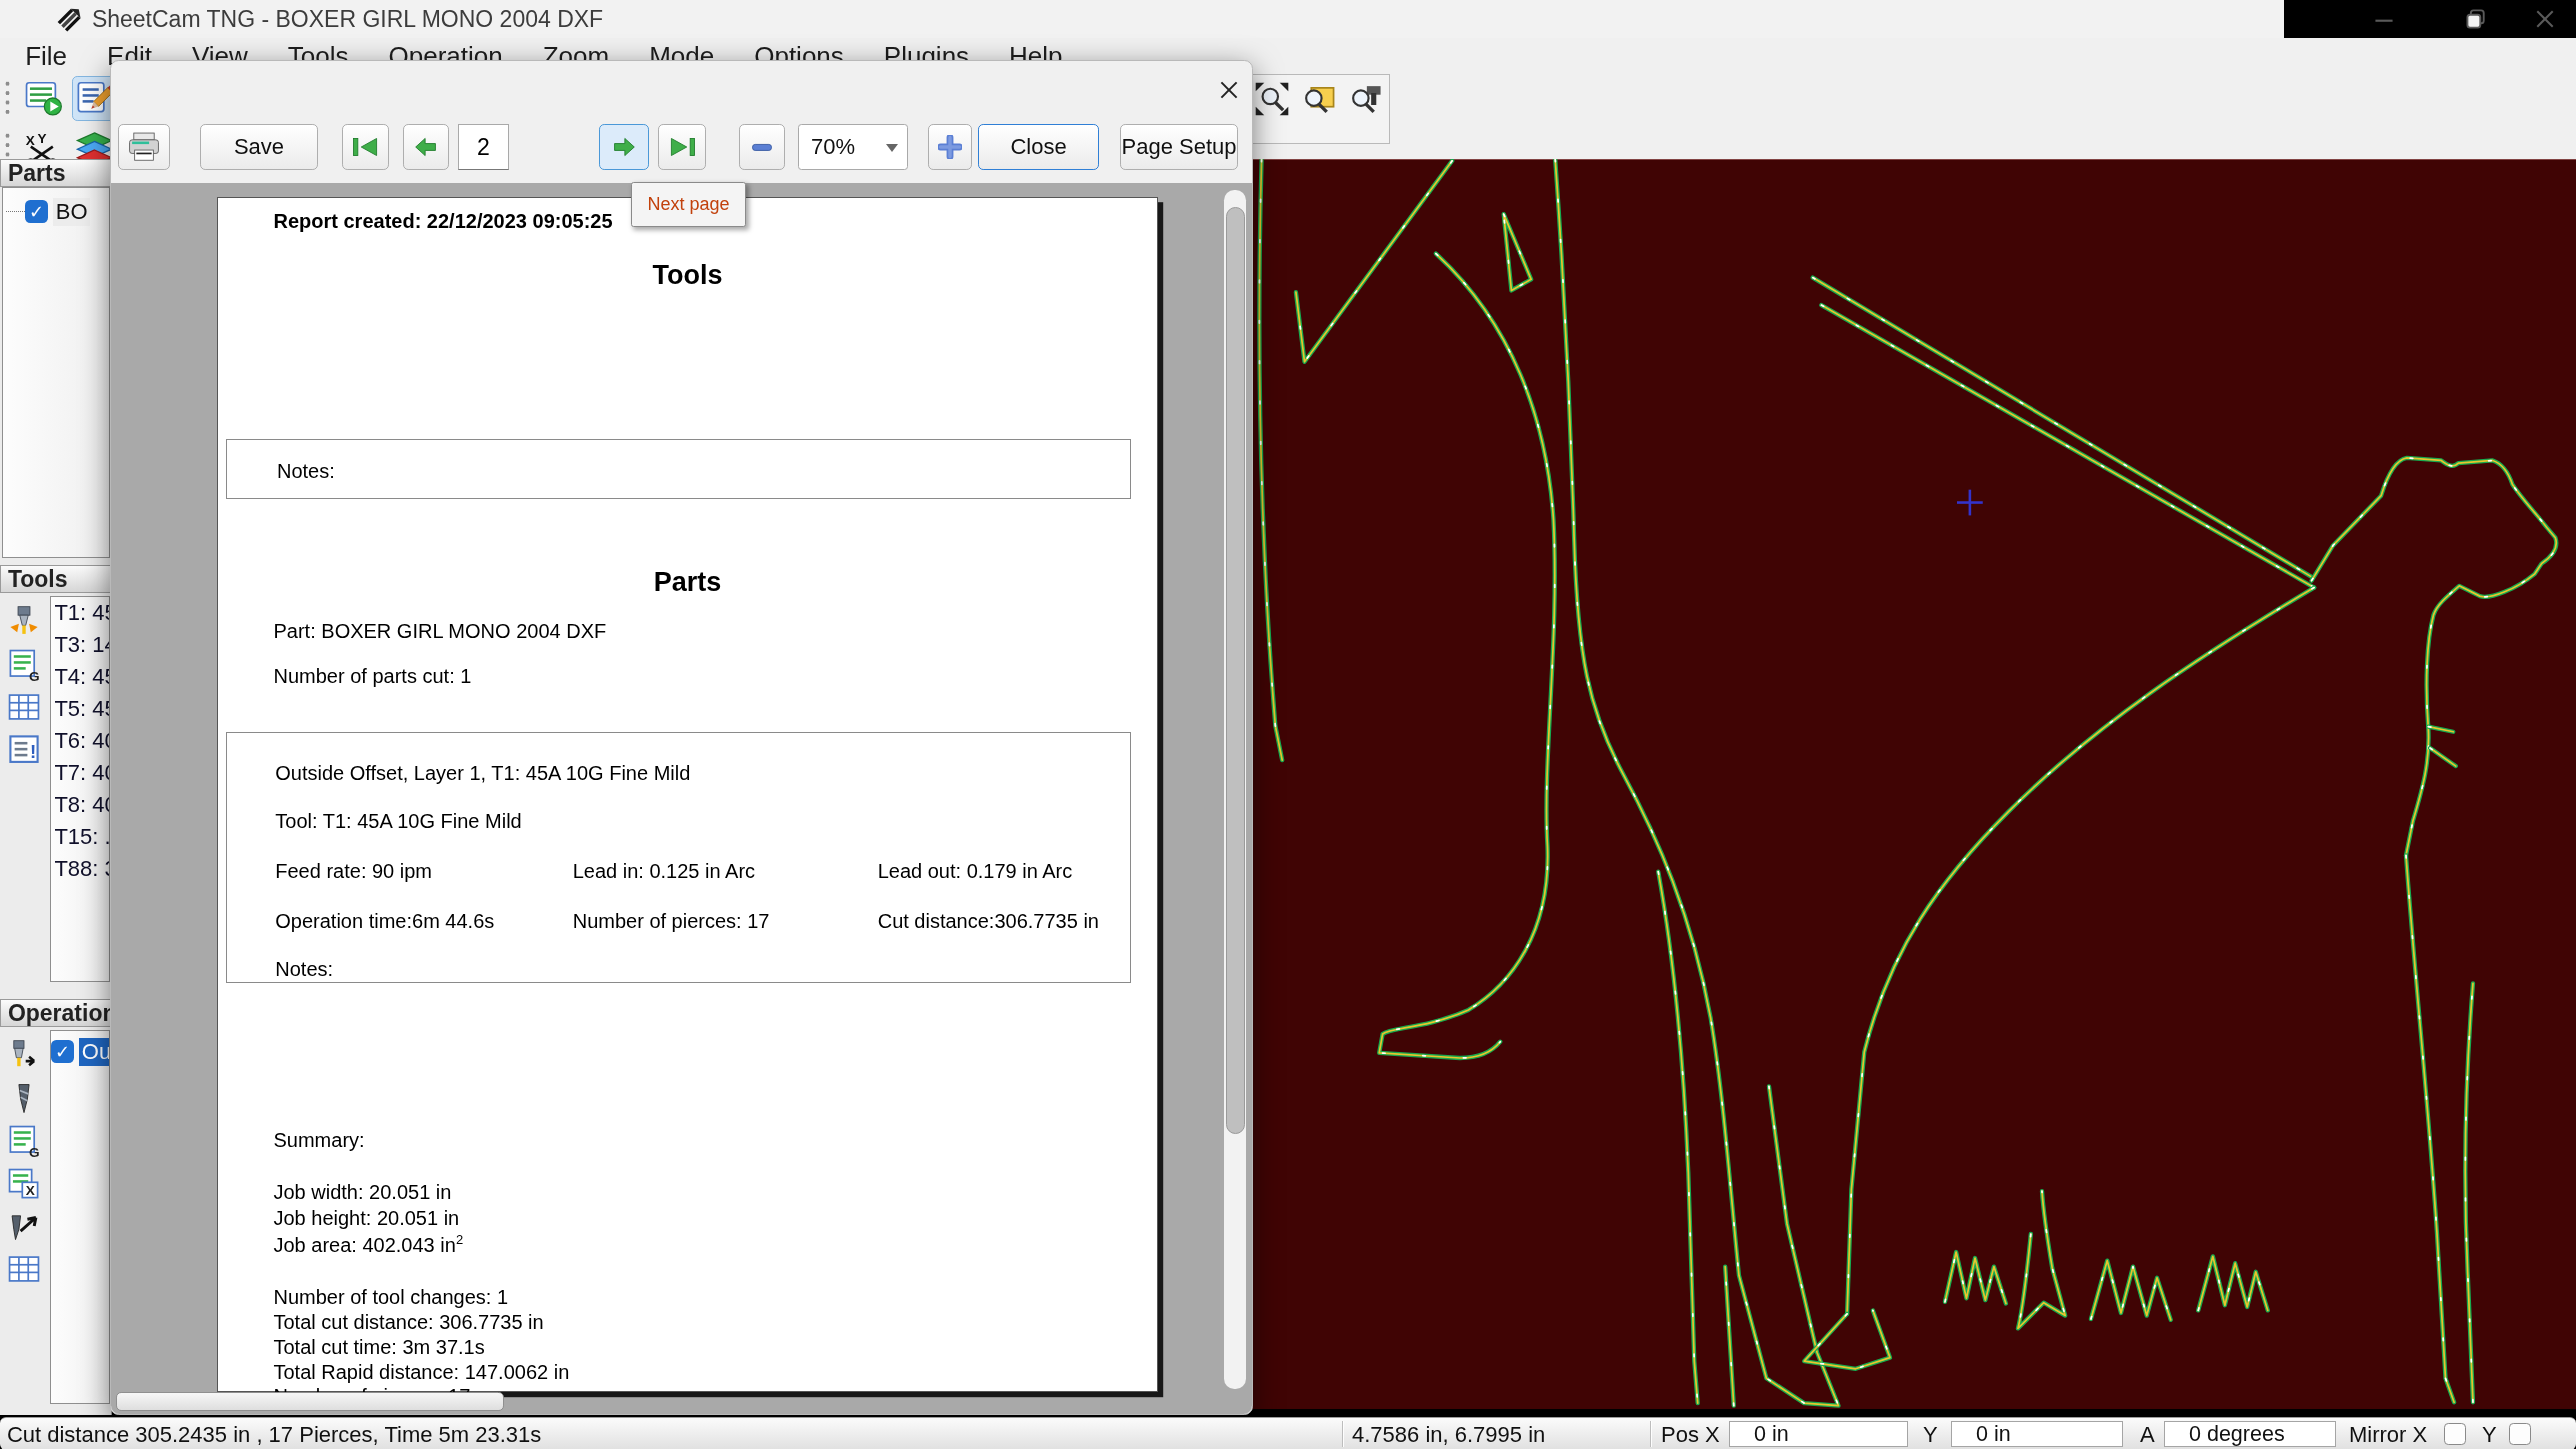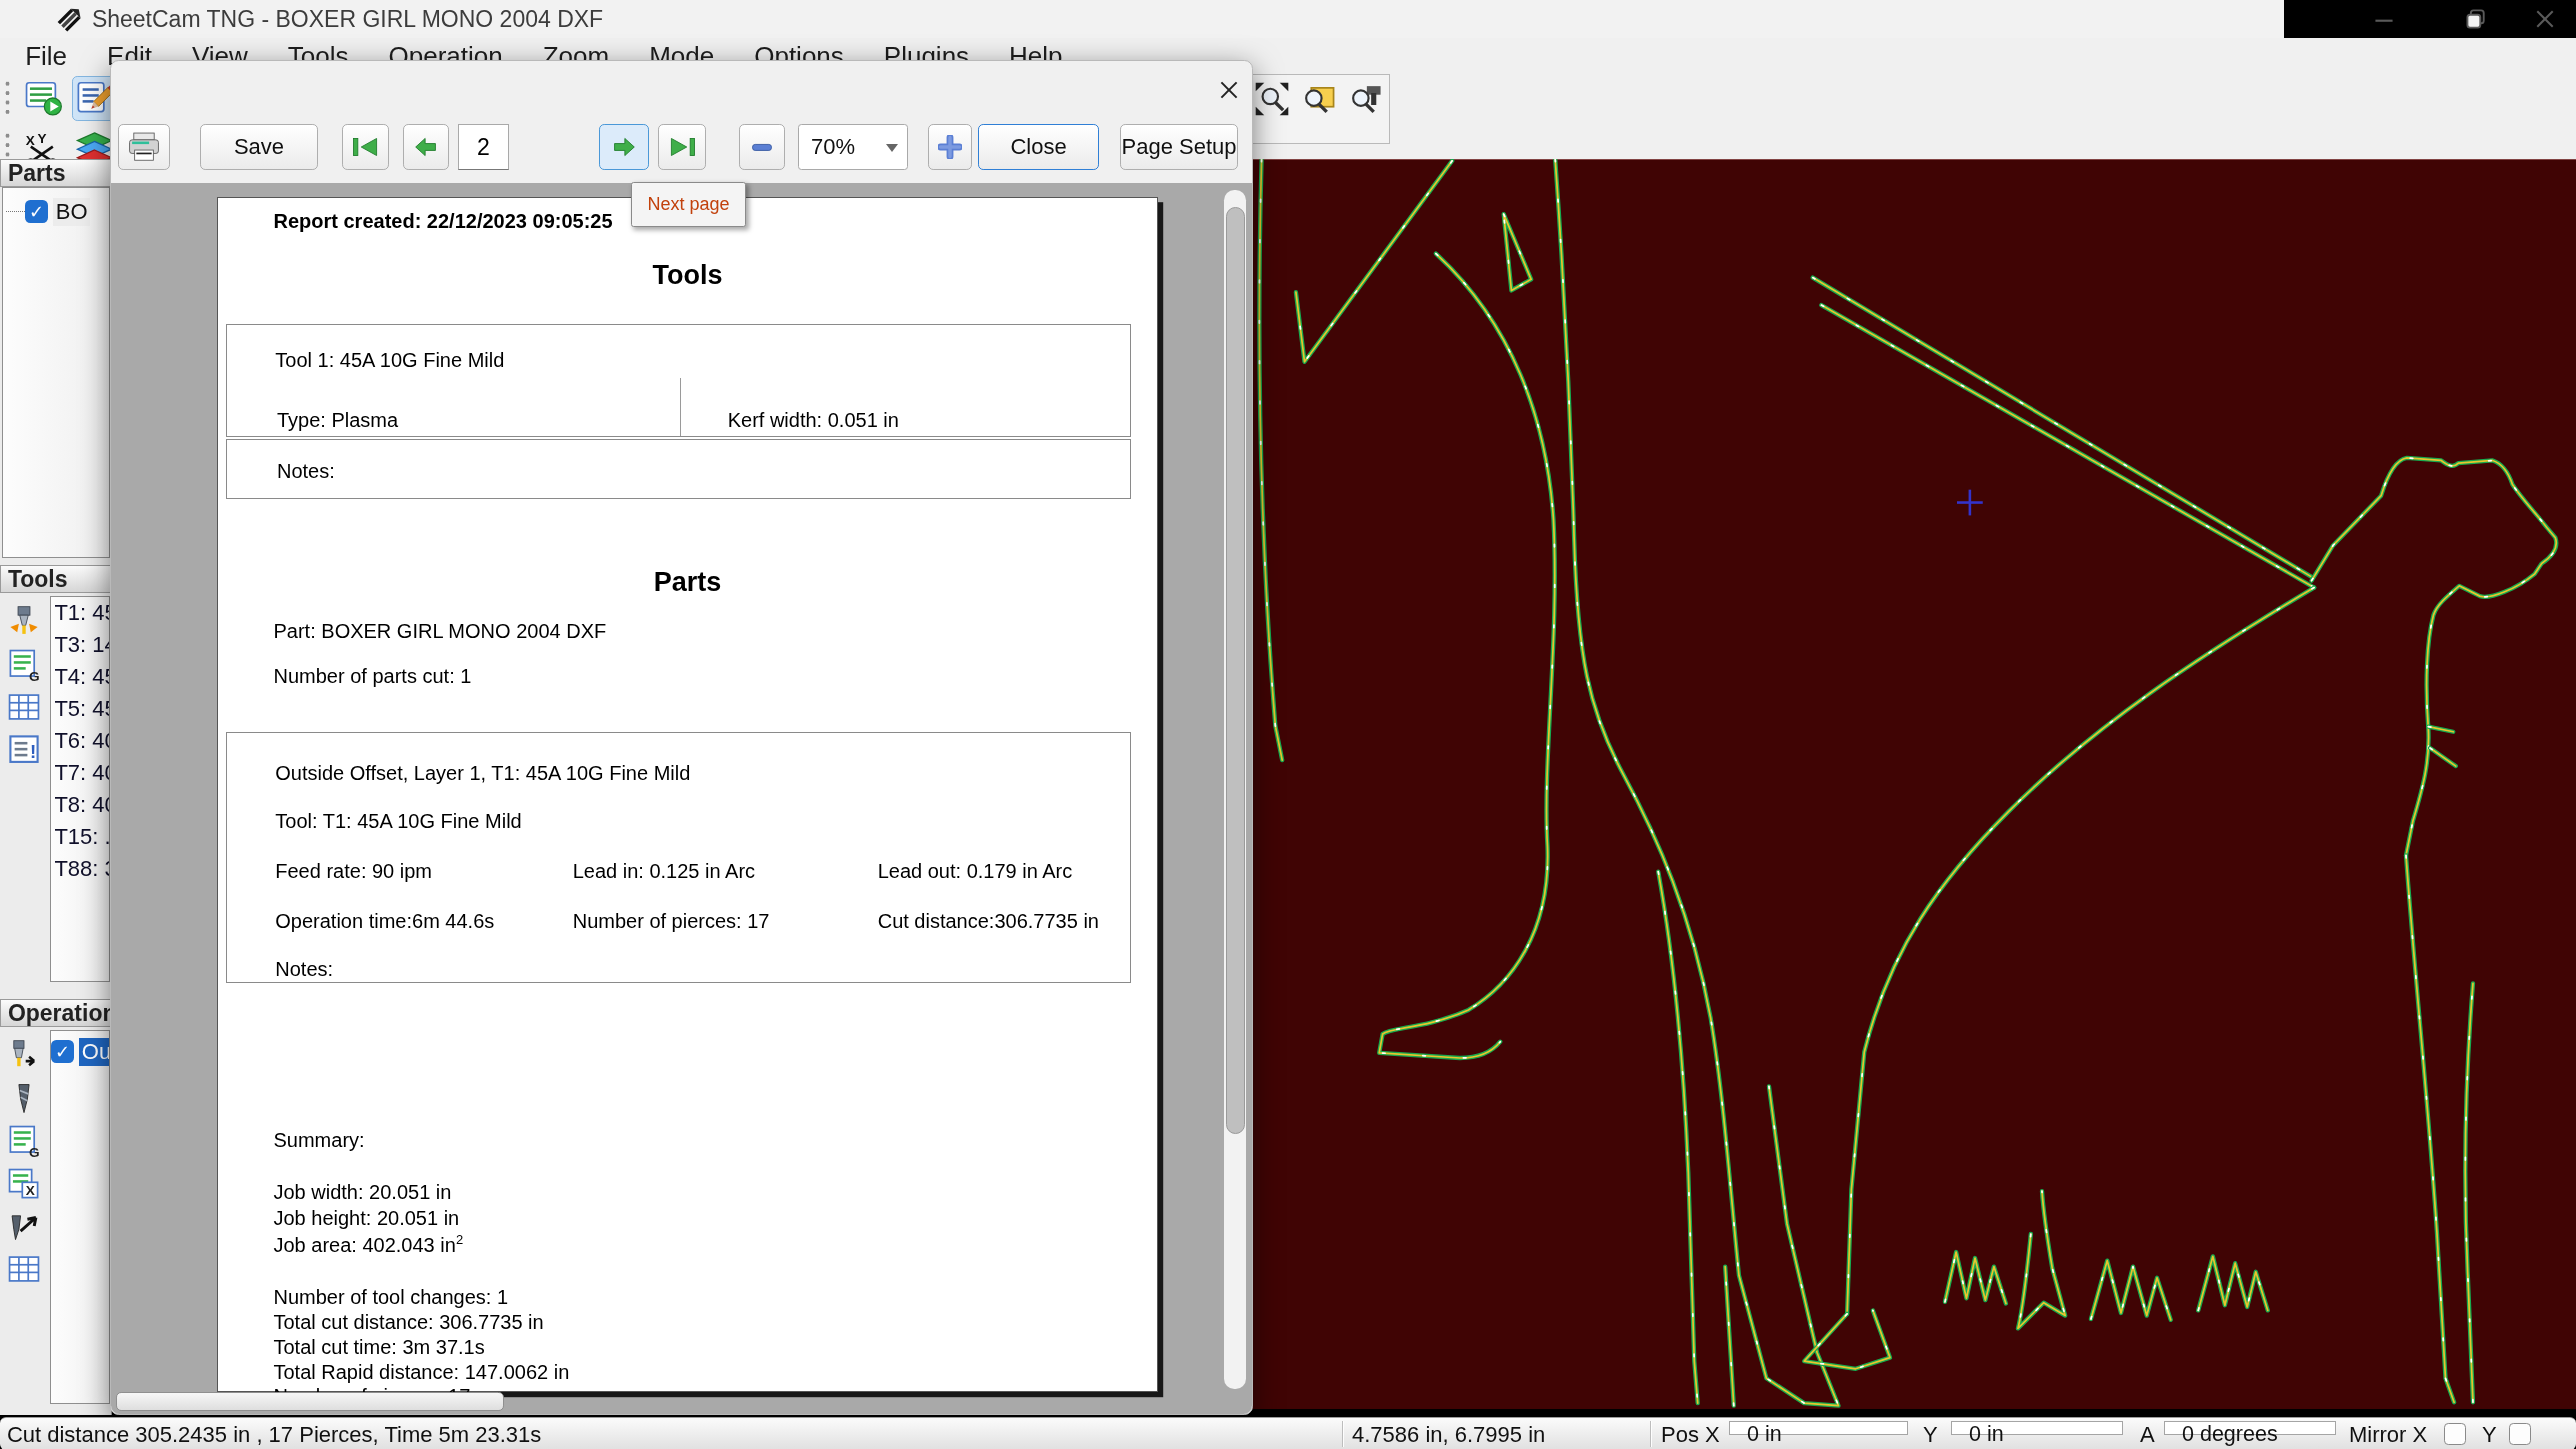--- a/index.html
+++ b/index.html
@@ -109,22 +109,22 @@
   .tooltip { position:absolute; left:631px; top:182px; width:115px; height:45px;
     background:#f4f4f4; border:0.9px solid #8a8a8a; border-radius:2.6px;
     box-shadow:2.6px 2.6px 5.2px rgba(0,0,0,.35); font-size:18px; color:#c2410c;
     display:flex; align-items:center; justify-content:center; z-index:40; }
 
   
   .statusbar { position:absolute; left:0; top:1417px; width:2576px; height:33px;
     background:linear-gradient(#fbfbfb,#e0e0e0); border-top:0.9px solid #9c9c9c;border-radius:6px; }
   .st { position:absolute; top:0; height:33px; line-height:33px; font-size:22px; color:#101010;
     white-space:nowrap; }
-  .sfield { position:absolute; top:3.4px; height:14px; background:#fff; border:0.9px solid #a5a5a5;
-    font-size:21.5px; color:#111; line-height:24px; padding-left:17px; }
+  .sfield { position:absolute; top:3.4px; height:26px; background:#fff; border:0.9px solid #a5a5a5;
+    font-size:21.5px; color:#111; line-height:24px; padding-left:24px; }
   .scbx { position:absolute; top:5.2px; width:22px; height:22px; background:#fdfdfd;
     border:1.7px solid #8a8a8a; border-radius:4.3px; }
   .sdiv { position:absolute; top:3.4px; width:0.9px; height:26px; background:#bdbdbd;
     box-shadow:0.9px 0 0 #fff; }
 </style>
 </head>
 <body>
 
 <div class="titlebar">
   <svg class="applogo" viewBox="0 0 34 34">
@@ -500,26 +500,20 @@
     </svg>
   </div>
   <div class="dbtn focus" style="left:867px;width:121px">Close</div>
   <div class="dbtn" style="left:1009px;width:118px">Page Setup</div>
 
   <div class="preview">
     <div class="page">
       <div class="rp b" style="left:15.5px;top:12px">Report created: 22/12/2023 09:05:25</div>
       <div class="rhead" style="top:62px">Tools</div>
 
-      <div class="rbox" style="top:126px;height:113px">
-        <div class="rp" style="left:8.6px;top:24px">Tool 1: 45A 10G Fine Mild</div>
-        <div class="vdiv"></div>
-        <div class="rp" style="left:10.3px;top:84px">Type: Plasma</div>
-        <div class="rp" style="left:461px;top:84px">Kerf width: 0.051 in</div>
-      </div>
       <div class="rbox" style="top:241px;height:60px">
         <div class="rp" style="left:10.3px;top:20.6px">Notes:</div>
       </div>
 
       <div class="rhead" style="top:369px">Parts</div>
       <div class="rp" style="left:15.5px;top:422px">Part: BOXER GIRL MONO 2004 DXF</div>
       <div class="rp" style="left:15.5px;top:467px">Number of parts cut: 1</div>
 
       <div class="rbox" style="top:534px;height:251px">
         <div class="rp" style="left:8.6px;top:29px">Outside Offset, Layer 1, T1: 45A 10G Fine Mild</div>

